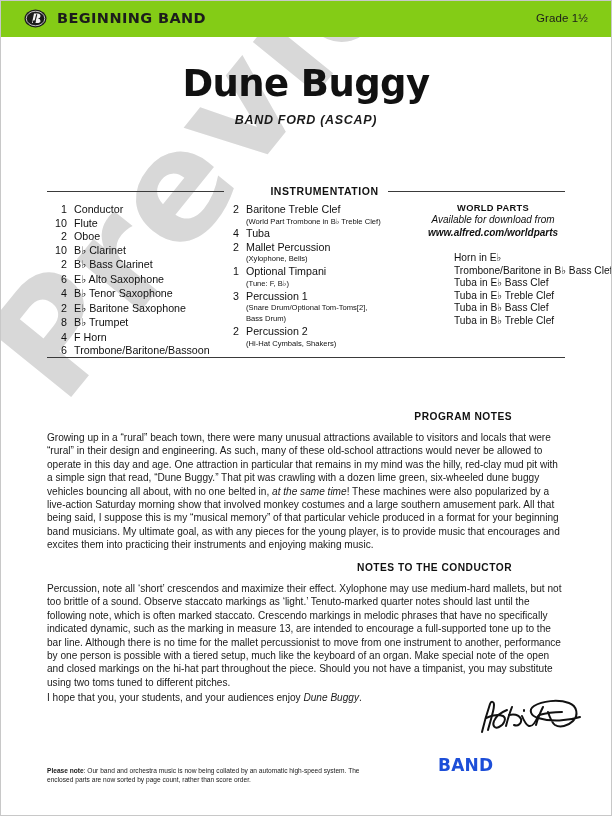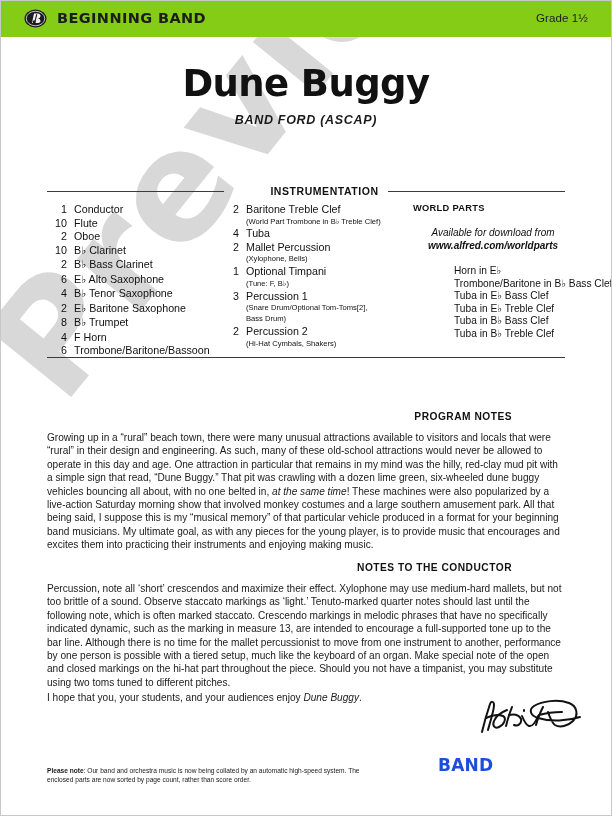--- a/index.html
+++ b/index.html
@@ -165,26 +165,26 @@
   .instr-sub {
     font-size: 7.6px;
     color: #111;
     margin: 0 0 1.5px 27px;
     line-height: 1.25;
     white-space: nowrap;
   }
 
   
   .wp-title {
-    text-align: left;
+    text-align: center;
     font-size: 9.3px;
     font-weight: bold;
     letter-spacing: 0.3px;
     color: #111;
-    margin-bottom: 13px;
+    margin-bottom: 0;
   }
   .wp-sub {
     text-align: center;
     font-size: 10px;
     font-style: italic;
     color: #111;
     line-height: 1.3;
   }
   .wp-sub.bold { font-weight: bold; }
   .wp-list { margin-top: 13px; margin-left: 41px; }

